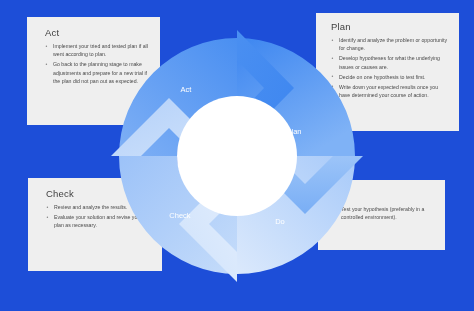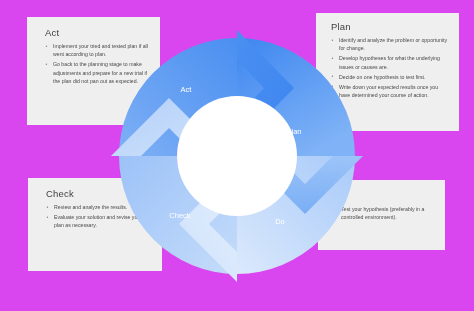--- a/index.html
+++ b/index.html
@@ -4,21 +4,21 @@
 <style>
   html, body {
     margin: 0;
     padding: 0;
     background: #ffffff;
   }
   #canvas {
     position: relative;
     width: 474px;
     height: 311px;
-    background: #d946ef;
+    background: #1d4ed8;
     font-family: "Liberation Sans", sans-serif;
     overflow: hidden;
   }
   .panel {
     position: absolute;
     background: #efefef;
     box-sizing: border-box;
     padding: 8px 10px 8px 12px;
   }
   .panel-title {

